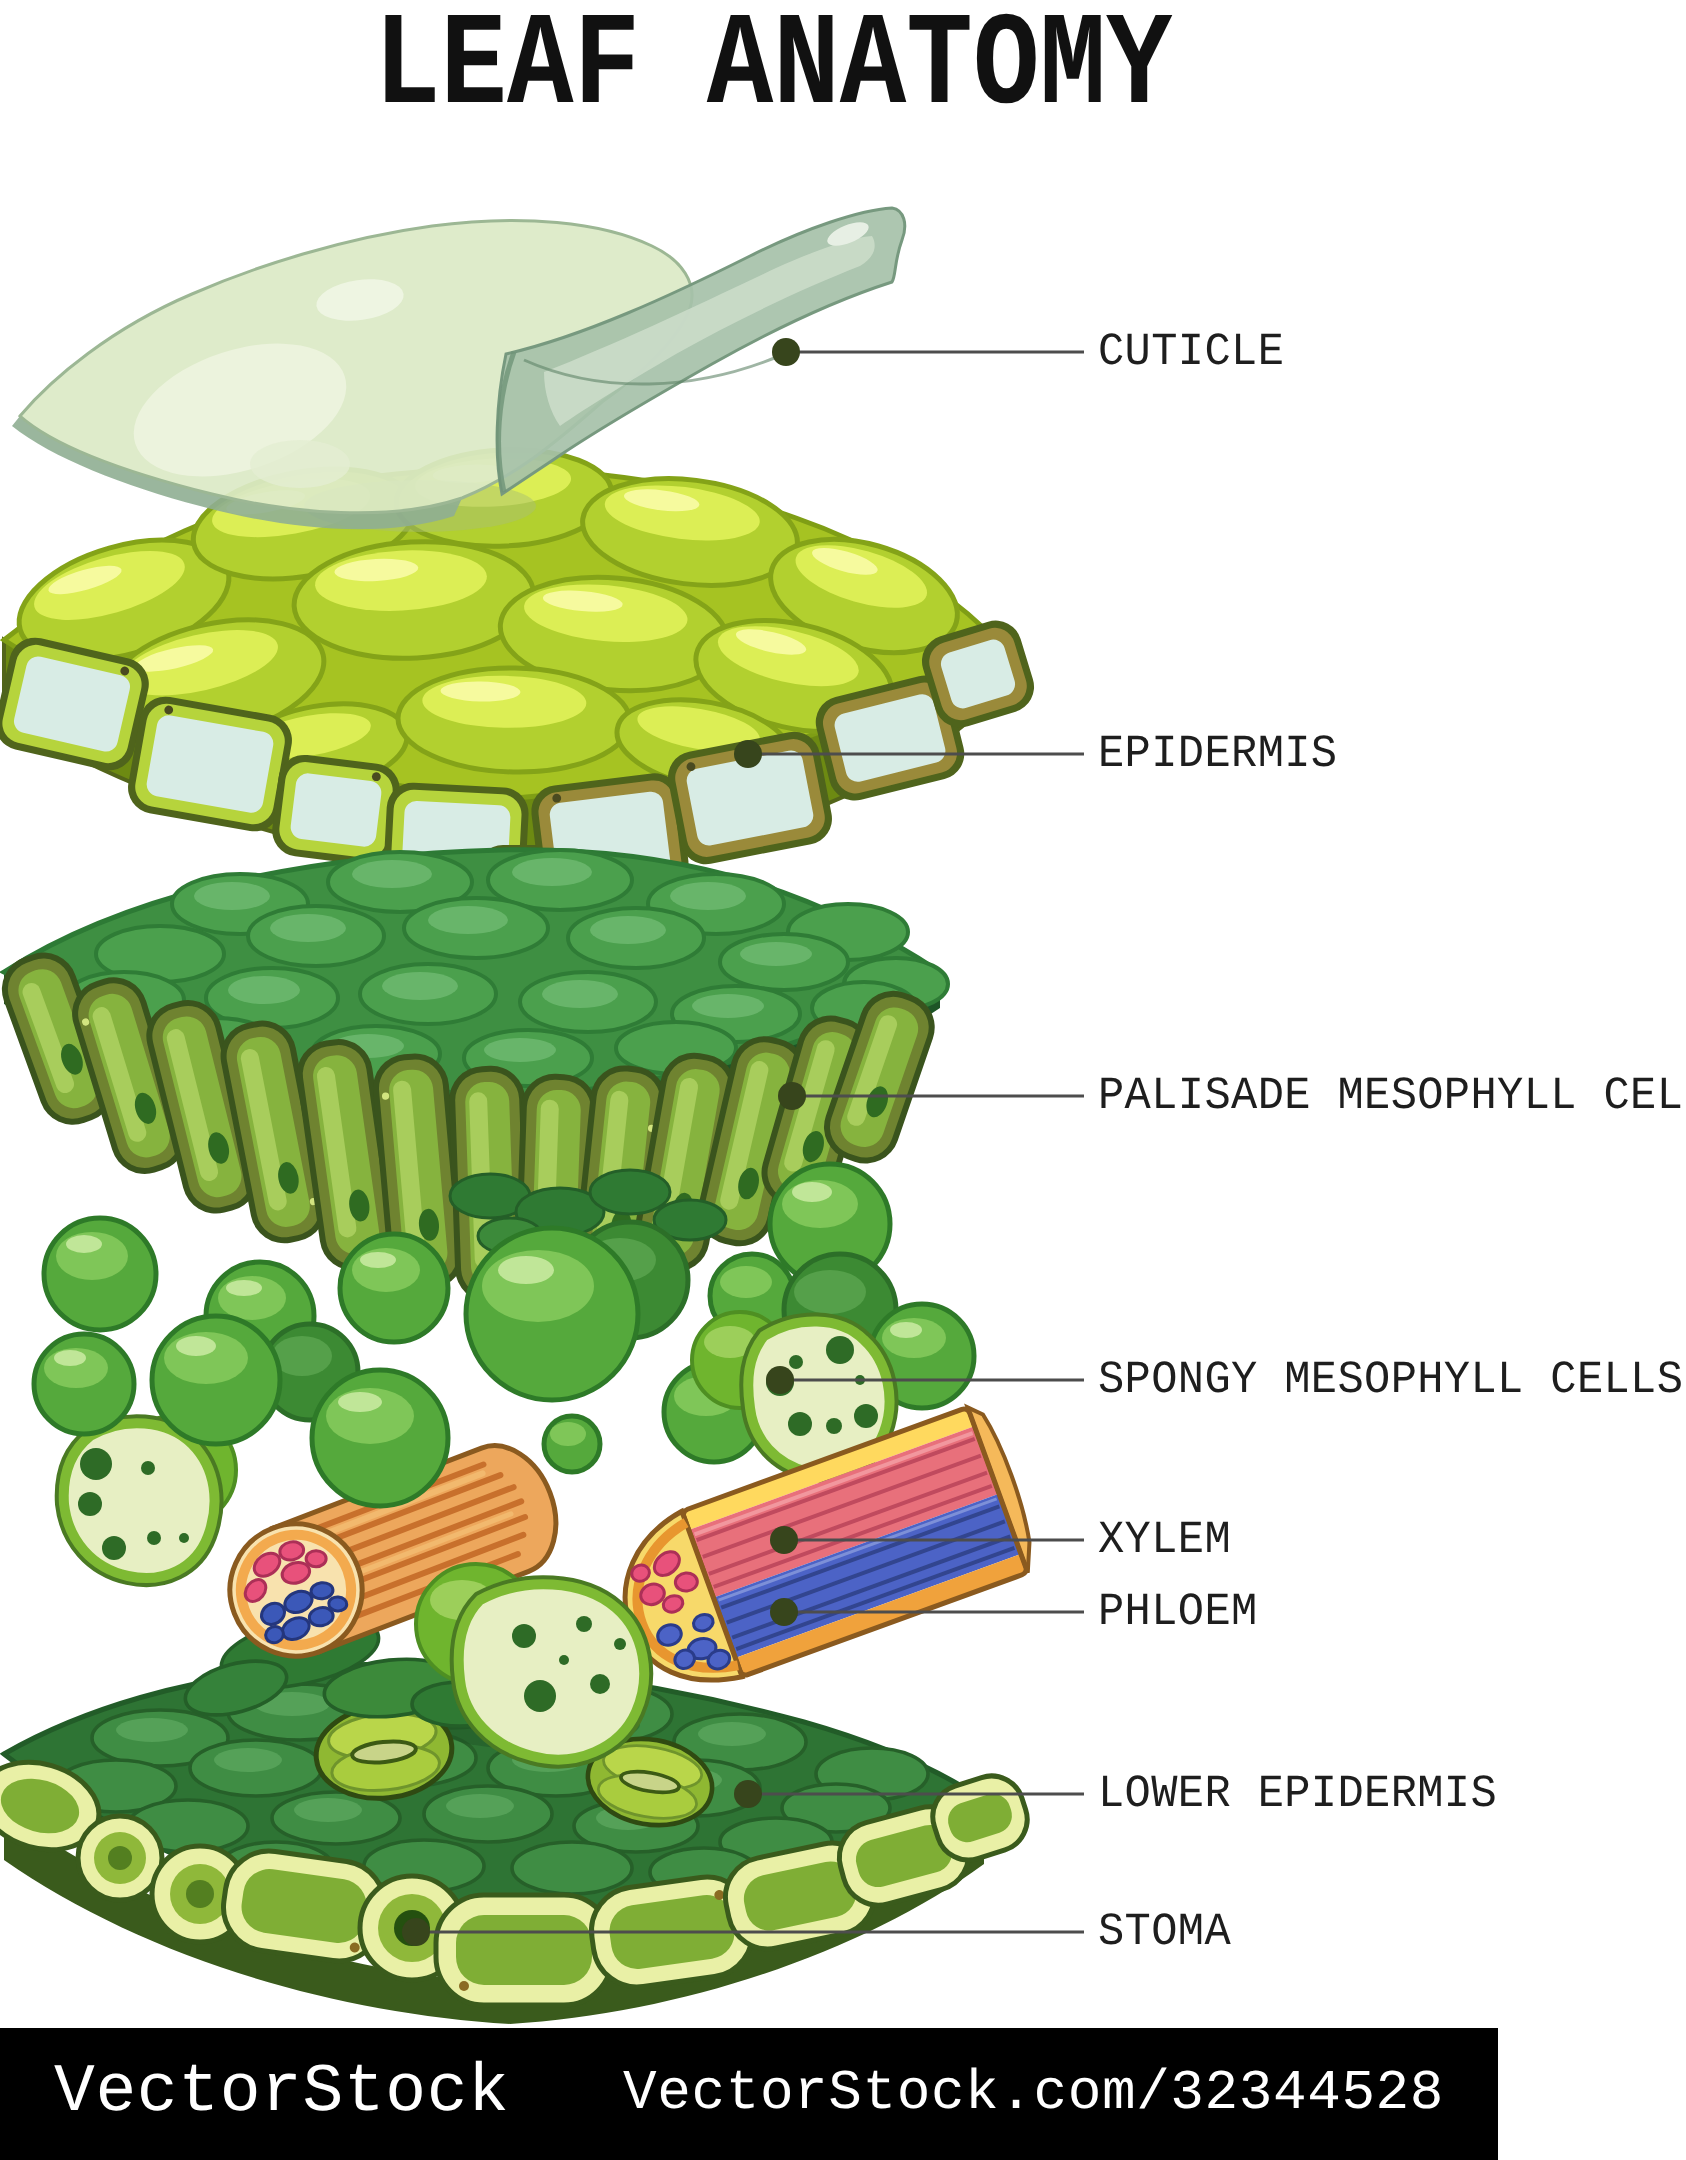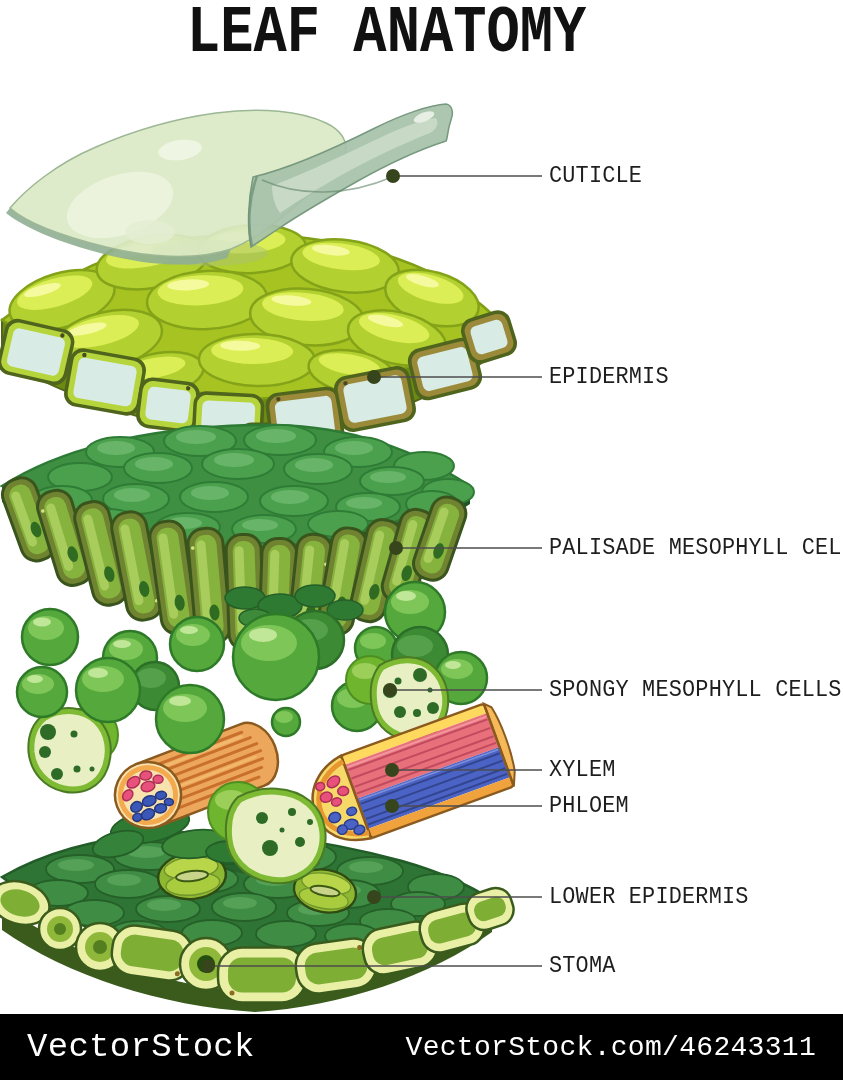--- a/index.html
+++ b/index.html
@@ -5,21 +5,21 @@
   html,body{margin:0;padding:0;background:#ffffff;}
   .page{position:relative;width:843px;height:1080px;background:#ffffff;overflow:hidden;
         font-family:Liberation Mono, monospace;}
   .title{position:absolute;top:-4px;left:0;width:772px;margin:0;text-align:center;
          font-size:66px;font-weight:800;letter-spacing:0px;color:#111;
          transform:scaleX(0.84);transform-origin:390px 50%;white-space:nowrap;}
   .art{position:absolute;top:0;left:0;width:843px;height:1015px;}
   .label{position:absolute;left:549px;height:30px;line-height:30px;font-size:23px;
          color:#1e1e1e;letter-spacing:0.2px;white-space:nowrap;
          transform:scaleX(0.95);transform-origin:0 50%;}
-  .footer{position:absolute;left:0;top:1014px;width:843px;height:66px;background:#000;
+  .footer{position:absolute;left:0;top:1014px;width:749px;height:66px;background:#000;
           display:flex;align-items:center;justify-content:space-between;
           padding:0 27px;box-sizing:border-box;}
   .footer .brand{color:#fff;font-size:34px;letter-spacing:0.3px;}
   .footer .ref{color:#fff;font-size:28px;letter-spacing:0.3px;}
 </style>
 </head>
 <body>
 
 <div class="page">
   <h1 class="title">LEAF ANATOMY</h1>
@@ -639,15 +639,15 @@
   <div class="label" style="top:362px">EPIDERMIS</div>
   <div class="label" style="top:533px">PALISADE MESOPHYLL CELLS</div>
   <div class="label" style="top:675px">SPONGY MESOPHYLL CELLS</div>
   <div class="label" style="top:755px">XYLEM</div>
   <div class="label" style="top:791px">PHLOEM</div>
   <div class="label" style="top:882px">LOWER EPIDERMIS</div>
   <div class="label" style="top:951px">STOMA</div>
 
   <div class="footer">
     <span class="brand">VectorStock</span>
-    <span class="ref">VectorStock.com/46243311</span>
+    <span class="ref">VectorStock.com/32344528</span>
   </div>
 </div>
 
 </body></html>

